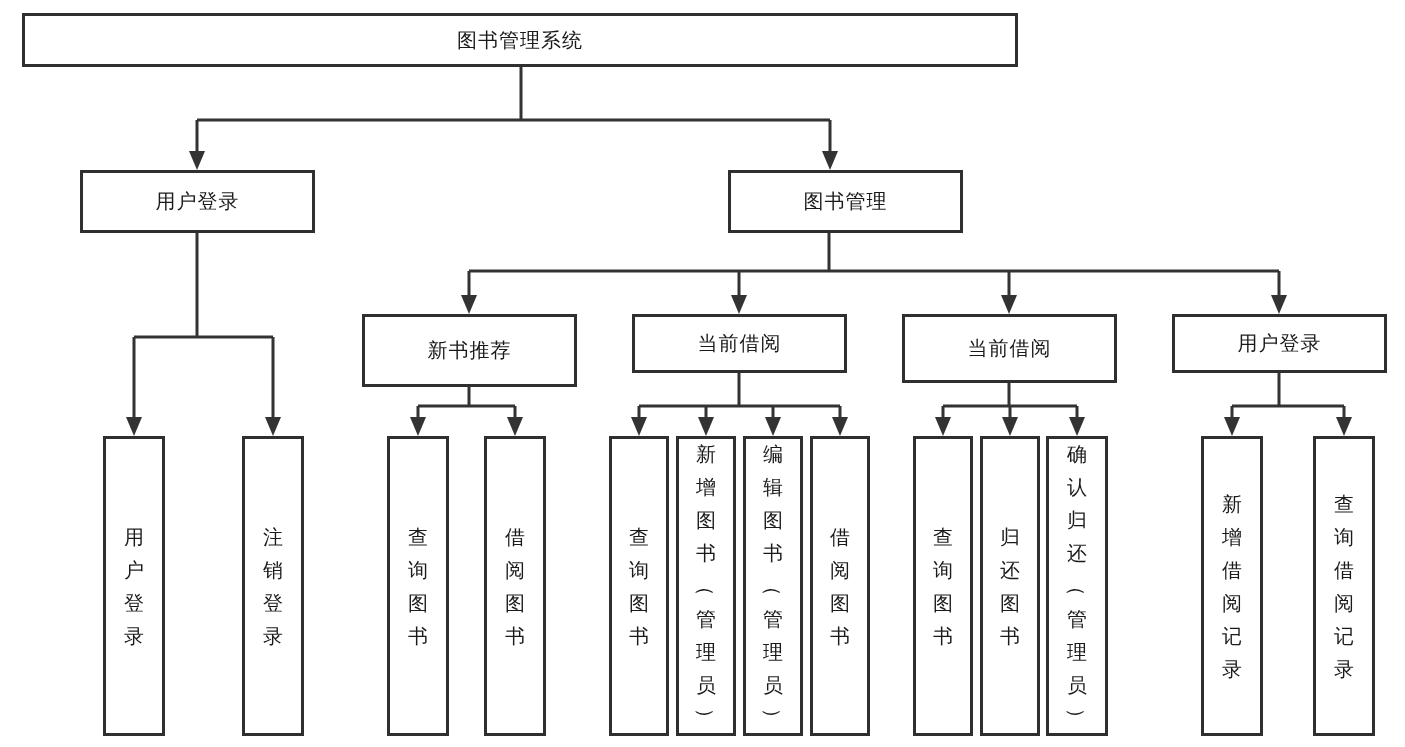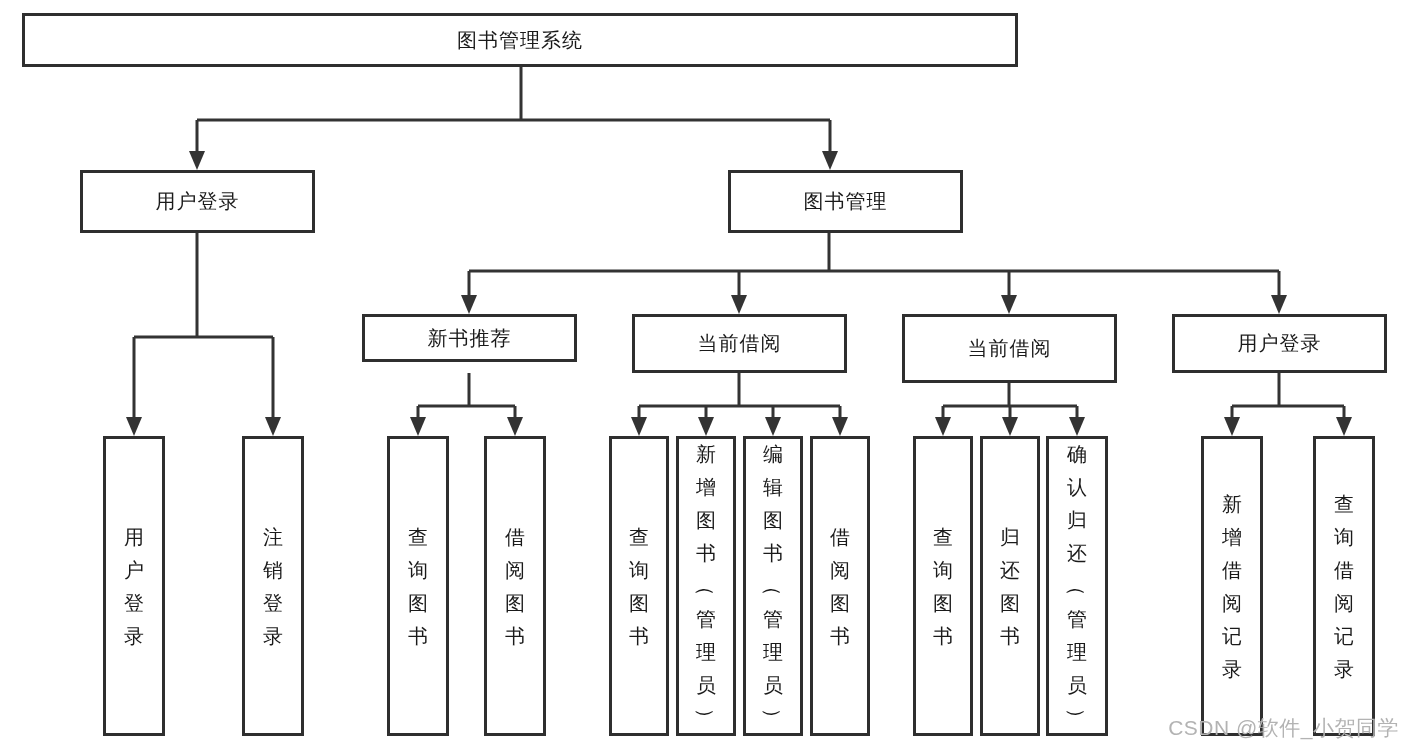--- a/index.html
+++ b/index.html
@@ -97,21 +97,21 @@
     <span class="hlabel">图书管理系统</span>
   </div>
 
   <div class="node" style="left:80px; top:170px; width:235px; height:63px;">
     <span class="hlabel">用户登录</span>
   </div>
   <div class="node" style="left:728px; top:170px; width:235px; height:63px;">
     <span class="hlabel">图书管理</span>
   </div>
 
-  <div class="node" style="left:362px; top:314px; width:215px; height:48px;">
+  <div class="node" style="left:362px; top:314px; width:215px; height:73px;">
     <span class="hlabel">新书推荐</span>
   </div>
   <div class="node" style="left:632px; top:314px; width:215px; height:59px;">
     <span class="hlabel">当前借阅</span>
   </div>
   <div class="node" style="left:902px; top:314px; width:215px; height:69px;">
     <span class="hlabel">当前借阅</span>
   </div>
   <div class="node" style="left:1172px; top:314px; width:215px; height:59px;">
     <span class="hlabel">用户登录</span>
@@ -238,15 +238,14 @@
     <div class="vlabel">
         <div class="vchar">查</div>
         <div class="vchar">询</div>
         <div class="vchar">借</div>
         <div class="vchar">阅</div>
         <div class="vchar">记</div>
         <div class="vchar">录</div>
       </div>
   </div>
 
-  <div class="watermark">CSDN @软件_小贺同学</div>
 
 </div>
 
 </body></html>

